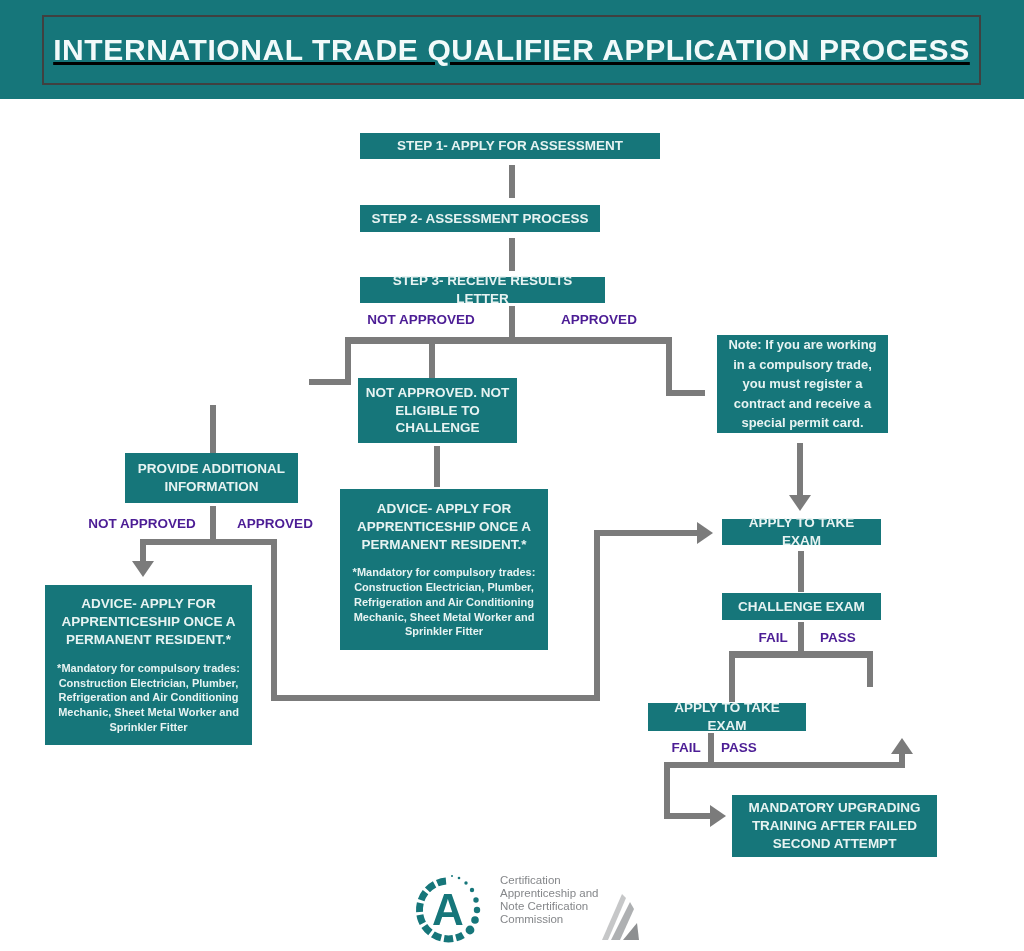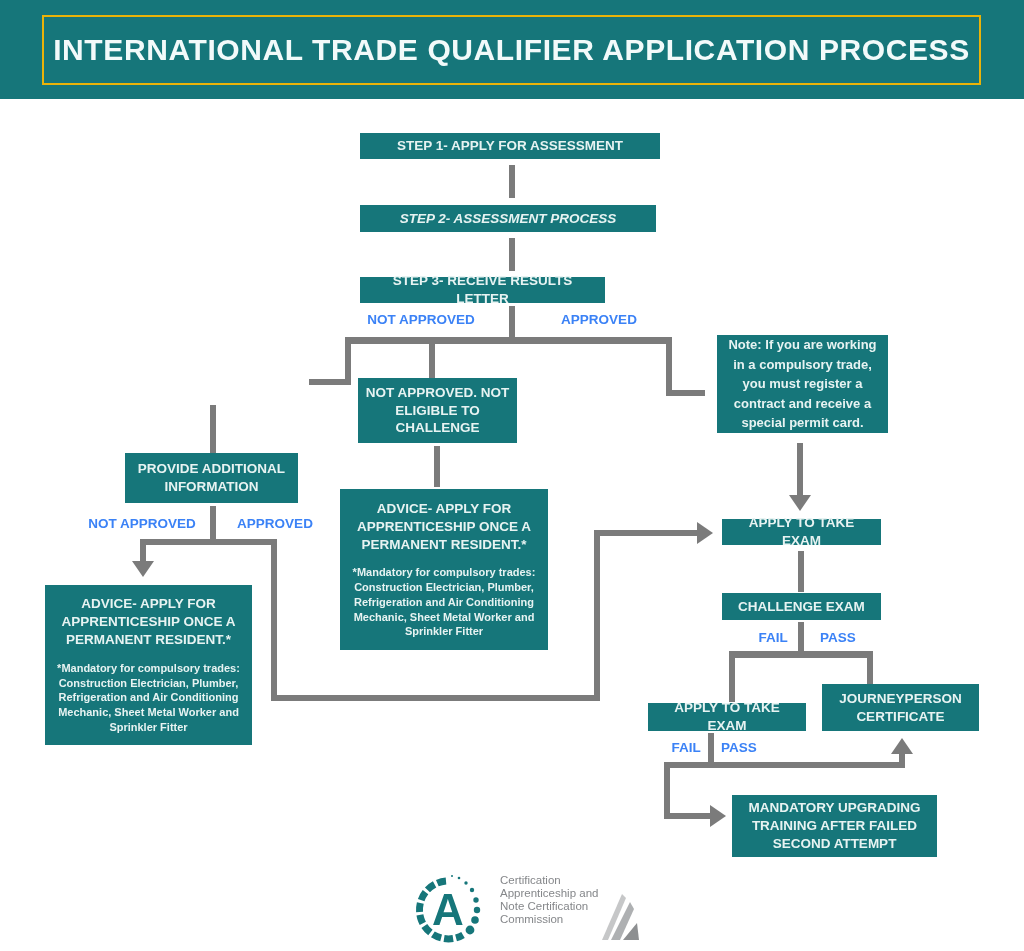--- a/index.html
+++ b/index.html
@@ -1,25 +1,25 @@
 <!DOCTYPE html>
 <html><head>
 <meta charset="utf-8">
 <style>
   html,body{margin:0;padding:0;background:#fff;}
   #stage{position:relative;width:1024px;height:951px;background:#ffffff;overflow:hidden;
          font-family:"Liberation Sans", sans-serif;}
   .band{position:absolute;left:0;top:0;width:1024px;height:99px;background:#16767a;}
-  .band-inner{position:absolute;left:42px;top:15px;width:935px;height:66px;border:2px solid #eab308;
-              display:flex;align-items:center;justify-content:center;}
+  .band-inner{position:absolute;left:42px;top:15px;width:935px;height:66px;border:2px solid #404040;
+              display:flex;align-items:center;justify-content:center;text-decoration:underline;}
   .title{color:#f2fafa;font-weight:bold;font-size:30px;letter-spacing:.6px;white-space:nowrap;}
   .node{position:absolute;background:#16767a;color:#e7f3f2;font-weight:bold;font-size:13.5px;
         line-height:1.32;display:flex;flex-direction:column;align-items:center;justify-content:center;
         text-align:center;box-sizing:border-box;padding:3px 6px;}
-  .lbl{position:absolute;color:#3b82f6;font-weight:bold;font-size:13.5px;text-align:center;}
+  .lbl{position:absolute;color:#4c1d95;font-weight:bold;font-size:13.5px;text-align:center;}
   .ln{position:absolute;background:#7b7b7b;}
   .ah{position:absolute;width:0;height:0;}
   .ah-down{border-left:11px solid transparent;border-right:11px solid transparent;border-top:16px solid #7b7b7b;}
   .ah-up{border-left:11px solid transparent;border-right:11px solid transparent;border-bottom:16px solid #7b7b7b;}
   .ah-right{border-top:11px solid transparent;border-bottom:11px solid transparent;border-left:16px solid #7b7b7b;}
   .advice-title{font-size:13.5px;line-height:1.32;}
   .advice-note{font-size:11px;line-height:1.34;margin-top:12px;}
   .note-box{font-size:13px;line-height:1.5;}
   .logo-text{position:absolute;left:500px;top:874px;width:150px;color:#85878a;
              font-size:11.5px;line-height:13px;font-weight:normal;}
@@ -29,21 +29,21 @@
 
 <div id="stage">
 
   <div class="band">
     <div class="band-inner">
       <div class="title">INTERNATIONAL TRADE QUALIFIER APPLICATION PROCESS</div>
     </div>
   </div>
 
   <div class="node" style="left:360px;top:133px;width:300px;height:26px;">STEP 1- APPLY FOR ASSESSMENT</div>
-  <div class="node" style="left:360px;top:205px;width:296px;height:27px;font-style:italic;">STEP 2- ASSESSMENT PROCESS</div>
+  <div class="node" style="left:360px;top:205px;width:240px;height:27px;">STEP 2- ASSESSMENT PROCESS</div>
   <div class="node" style="left:360px;top:277px;width:245px;height:26px;">STEP 3- RECEIVE RESULTS LETTER</div>
 
   <div class="ln" style="left:509px;top:165px;width:6px;height:33px;"></div>
   <div class="ln" style="left:509px;top:238px;width:6px;height:33px;"></div>
   <div class="ln" style="left:509px;top:306px;width:6px;height:35px;"></div>
 
   <div class="lbl" style="left:341px;top:312px;width:160px;">NOT APPROVED</div>
   <div class="lbl" style="left:539px;top:312px;width:120px;">APPROVED</div>
 
   <div class="ln" style="left:345px;top:337px;width:327px;height:7px;"></div>
@@ -90,21 +90,20 @@
   <div class="node" style="left:722px;top:593px;width:159px;height:27px;">CHALLENGE EXAM</div>
 
   <div class="lbl" style="left:733px;top:630px;width:80px;">FAIL</div>
   <div class="lbl" style="left:798px;top:630px;width:80px;">PASS</div>
   <div class="ln" style="left:798px;top:622px;width:6px;height:33px;"></div>
   <div class="ln" style="left:729px;top:651px;width:144px;height:7px;"></div>
   <div class="ln" style="left:729px;top:651px;width:6px;height:51px;"></div>
   <div class="ln" style="left:867px;top:651px;width:6px;height:36px;"></div>
 
   <div class="node" style="left:648px;top:703px;width:158px;height:28px;">APPLY TO TAKE EXAM</div>
-  <div class="node" style="left:822px;top:684px;width:157px;height:47px;">JOURNEYPERSON CERTIFICATE</div>
 
   <div class="lbl" style="left:646px;top:740px;width:80px;">FAIL</div>
   <div class="lbl" style="left:699px;top:740px;width:80px;">PASS</div>
   <div class="ln" style="left:708px;top:733px;width:6px;height:33px;"></div>
   <div class="ln" style="left:664px;top:762px;width:241px;height:6px;"></div>
   <div class="ln" style="left:899px;top:754px;width:6px;height:12px;"></div>
   <div class="ah ah-up" style="left:891px;top:738px;"></div>
   <div class="ln" style="left:664px;top:762px;width:6px;height:57px;"></div>
   <div class="ln" style="left:664px;top:813px;width:46px;height:6px;"></div>
   <div class="ah ah-right" style="left:710px;top:805px;"></div>

